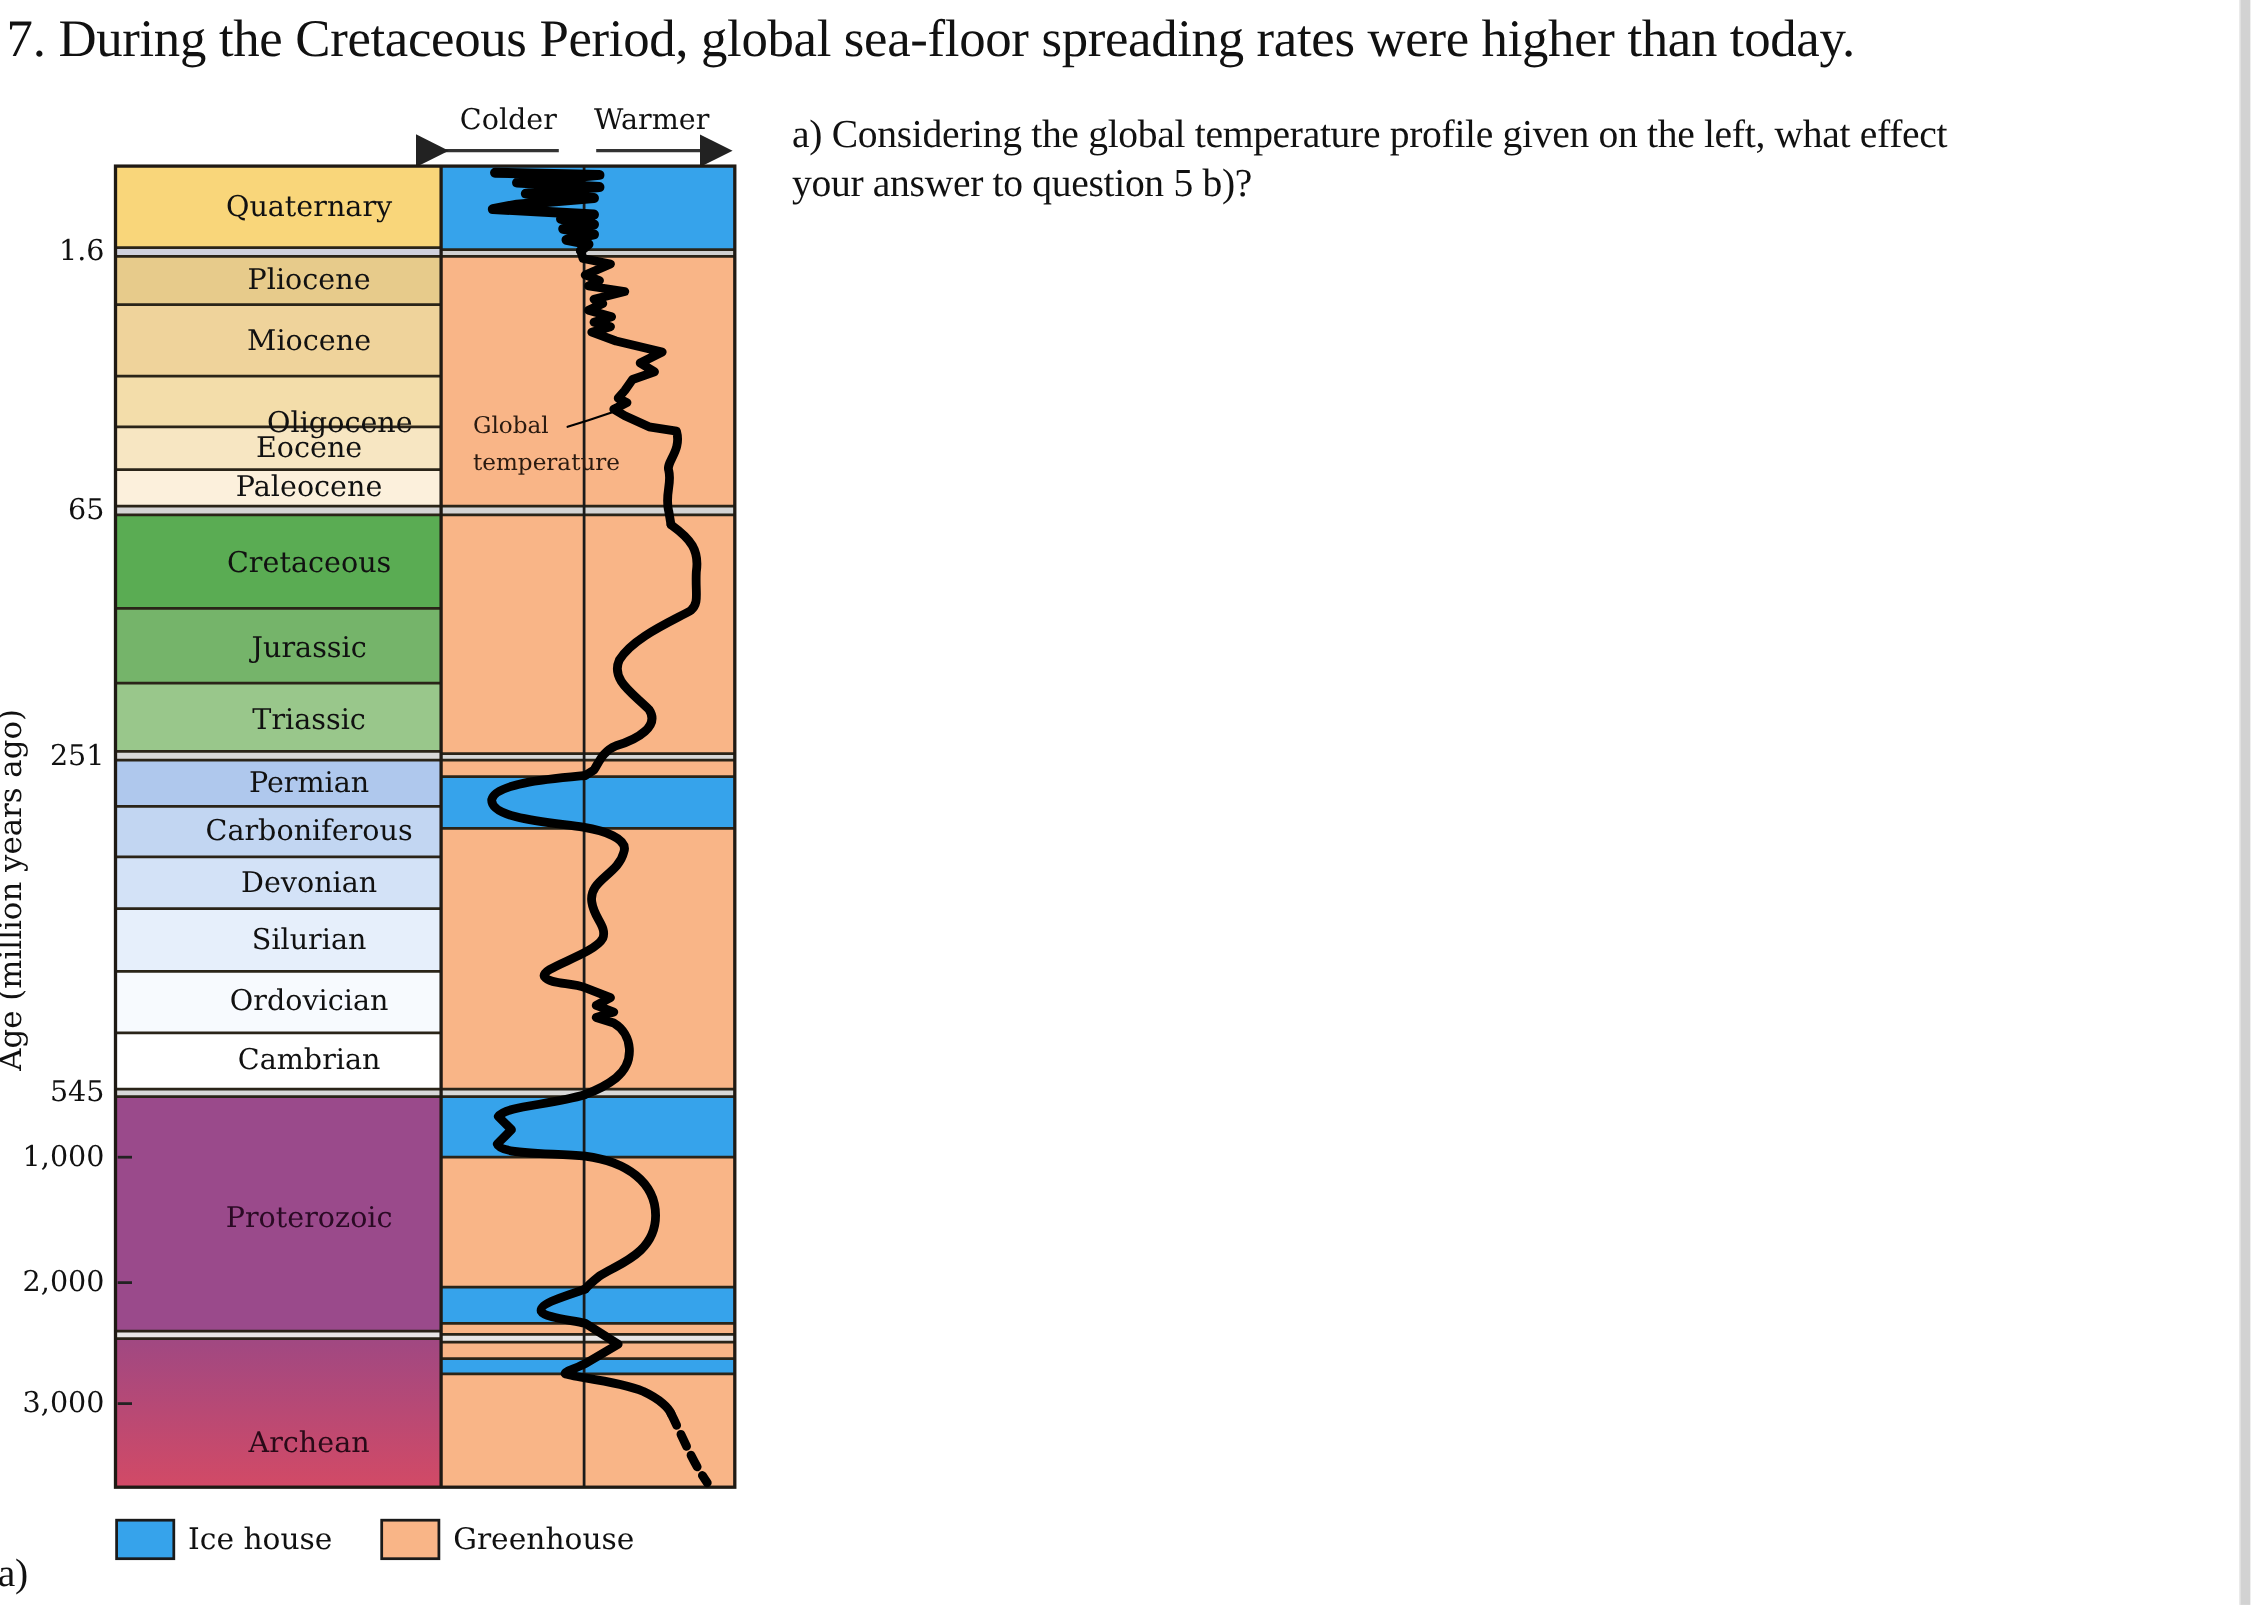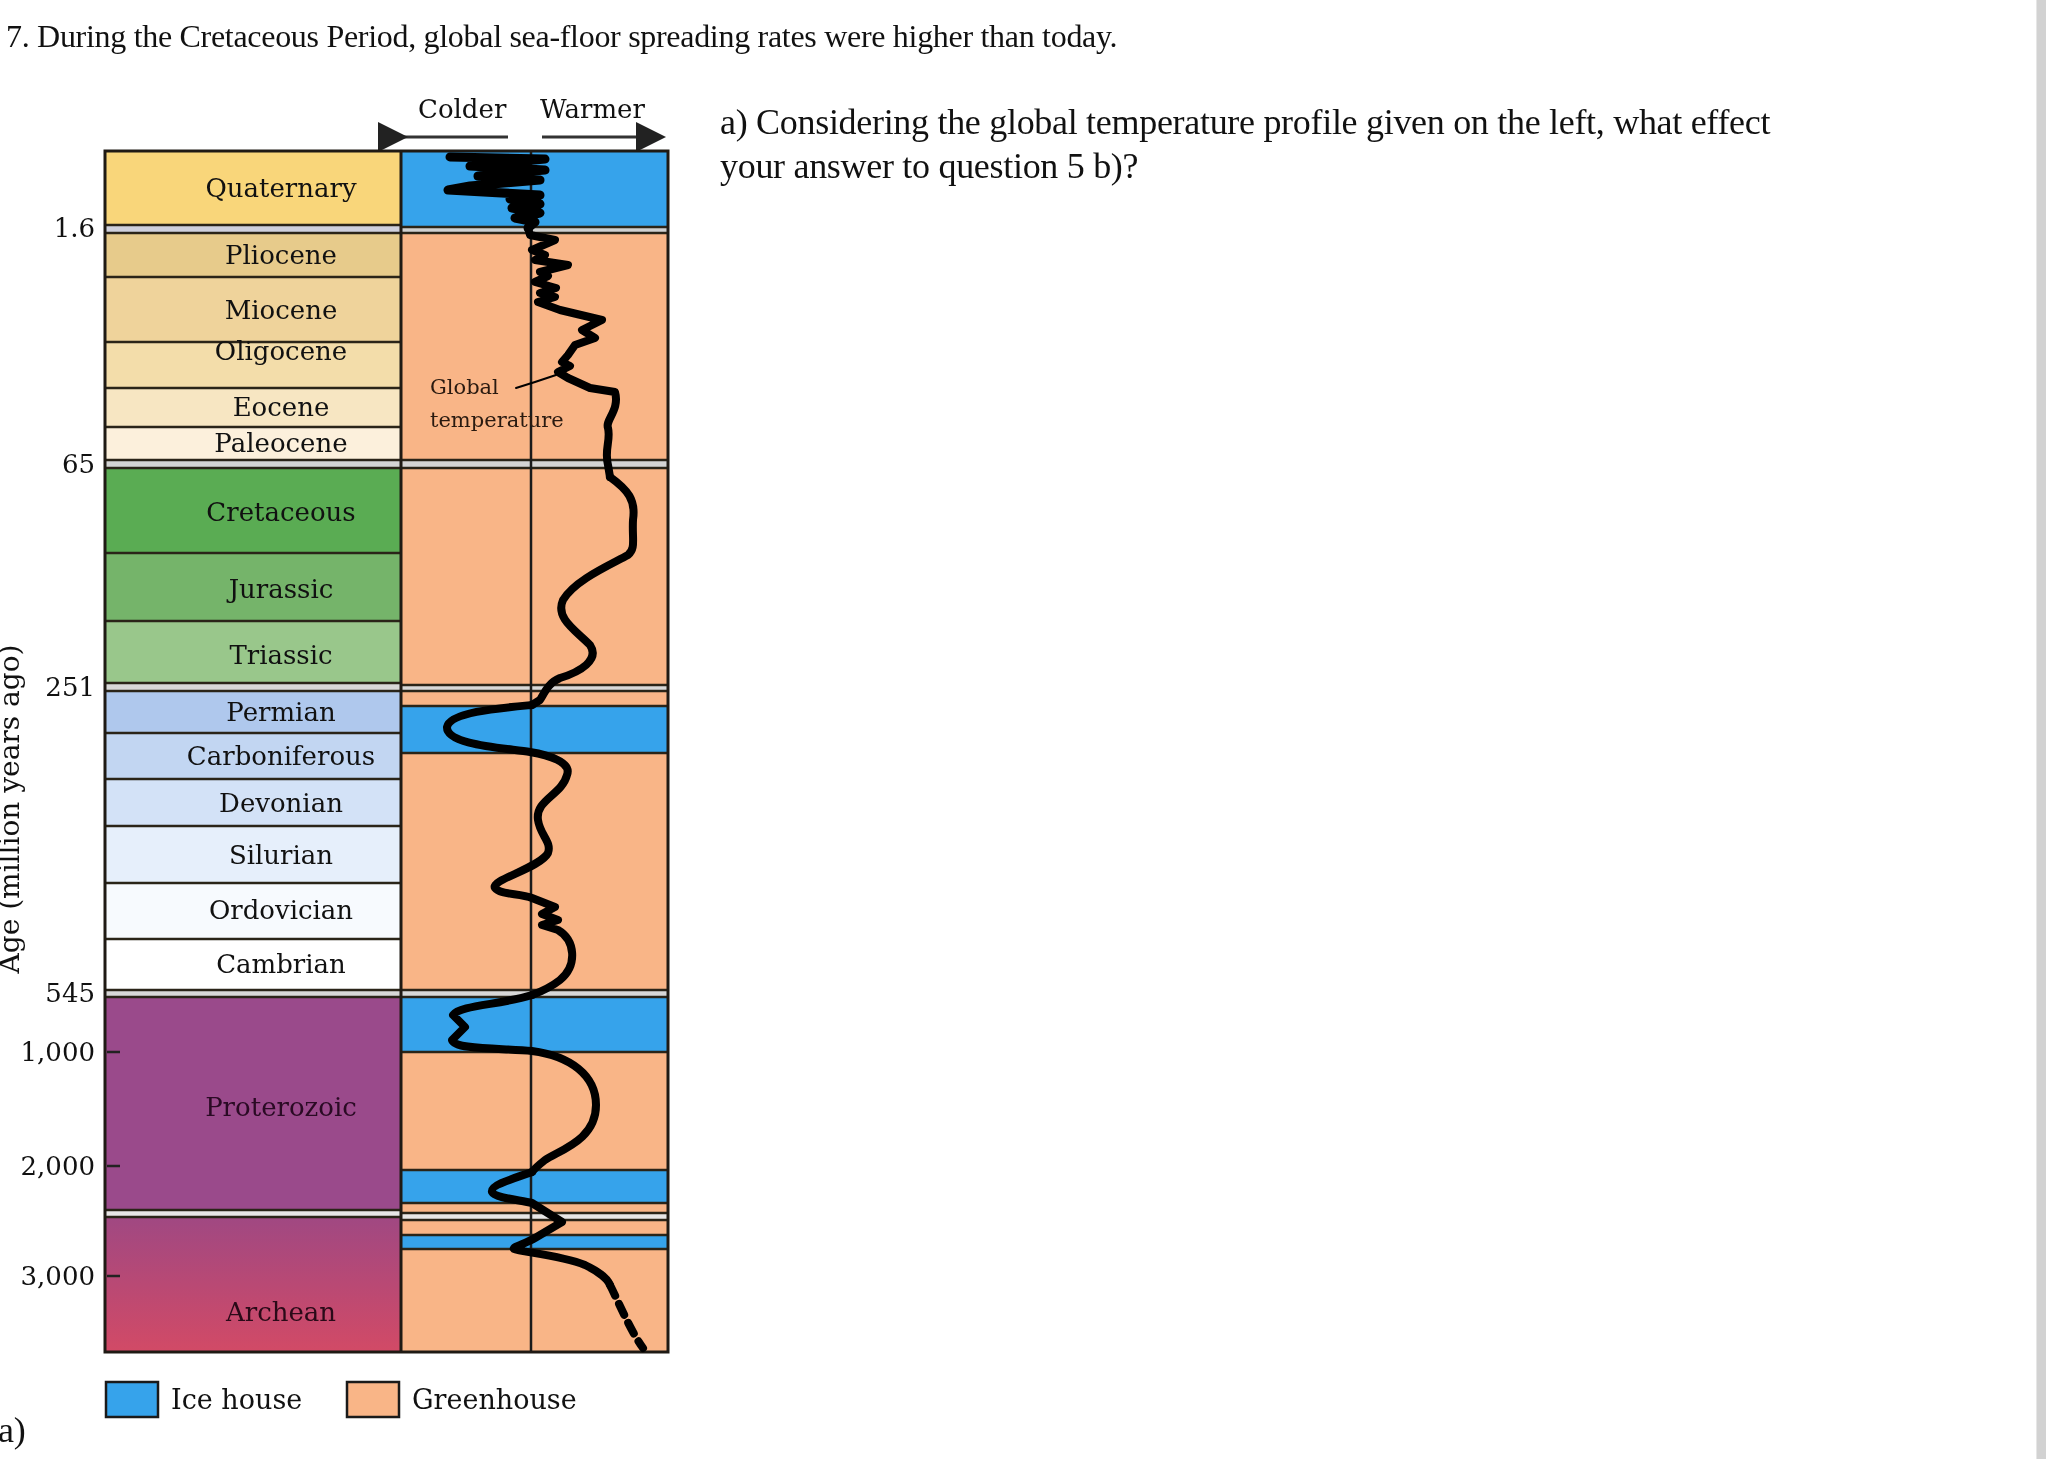--- a/index.html
+++ b/index.html
@@ -1,18 +1,18 @@
 <!DOCTYPE html>
 <html><head>
 <meta charset="utf-8">
 <style>
   html,body{margin:0;padding:0;background:#fff;}
   body{width:2046px;height:1459px;position:relative;overflow:hidden;font-family:"Liberation Serif","DejaVu Serif",serif;color:#111;}
   .abs{position:absolute;}
-  .q-title{left:6px;top:10px;font-size:32px;line-height:52px;white-space:nowrap;letter-spacing:-0.3px;}
+  .q-title{left:6px;top:10px;font-size:48px;line-height:52px;white-space:nowrap;letter-spacing:-0.3px;}
   .q-sub{font-size:36px;line-height:44px;white-space:nowrap;letter-spacing:-0.3px;}
   .right-border{right:0;top:0;width:9px;height:1459px;background:#d2d2d2;border-left:1px solid #e6e6e6;}
   .fig-font{font-family:"DejaVu Serif","Liberation Serif",serif;}
   .chart-svg{left:0;top:0;}
   .tick-label{font-size:26px;text-align:right;width:90px;line-height:30px;}
   .ylab{left:-160px;top:793px;width:340px;text-align:center;font-size:28px;transform:rotate(-90deg);transform-origin:center;line-height:32px;white-space:nowrap;}
   .band-label{position:absolute;left:105px;width:352px;text-align:center;font-size:26px;line-height:30px;white-space:nowrap;}
   .legend-text{font-size:27px;line-height:34px;white-space:nowrap;}
   .col-head{font-size:26px;line-height:30px;white-space:nowrap;}
   .ann{font-size:21px;line-height:30px;white-space:nowrap;color:#2a1a10;}
@@ -180,21 +180,21 @@
   <div class="abs tick-label" style="left:5px;top:449px;">65</div>
   <div class="abs tick-label" style="left:5px;top:672px;">251</div>
   <div class="abs tick-label" style="left:5px;top:978px;">545</div>
   <div class="abs tick-label" style="left:5px;top:1037px;">1,000</div>
   <div class="abs tick-label" style="left:5px;top:1151px;">2,000</div>
   <div class="abs tick-label" style="left:5px;top:1261px;">3,000</div>
 
   <div class="band-label" style="top:173px;">Quaternary</div>
   <div class="band-label" style="top:240px;">Pliocene</div>
   <div class="band-label" style="top:295px;">Miocene</div>
-  <div class="band-label" style="top:336px;">Oligocene</div>
+  <div class="band-label" style="top:370px;margin-left:28px;">Oligocene</div>
   <div class="band-label" style="top:392px;">Eocene</div>
   <div class="band-label" style="top:428px;">Paleocene</div>
   <div class="band-label" style="top:497px;">Cretaceous</div>
   <div class="band-label" style="top:574px;">Jurassic</div>
   <div class="band-label" style="top:640px;">Triassic</div>
   <div class="band-label" style="top:697px;">Permian</div>
   <div class="band-label" style="top:741px;">Carboniferous</div>
   <div class="band-label" style="top:788px;">Devonian</div>
   <div class="band-label" style="top:840px;">Silurian</div>
   <div class="band-label" style="top:895px;">Ordovician</div>

